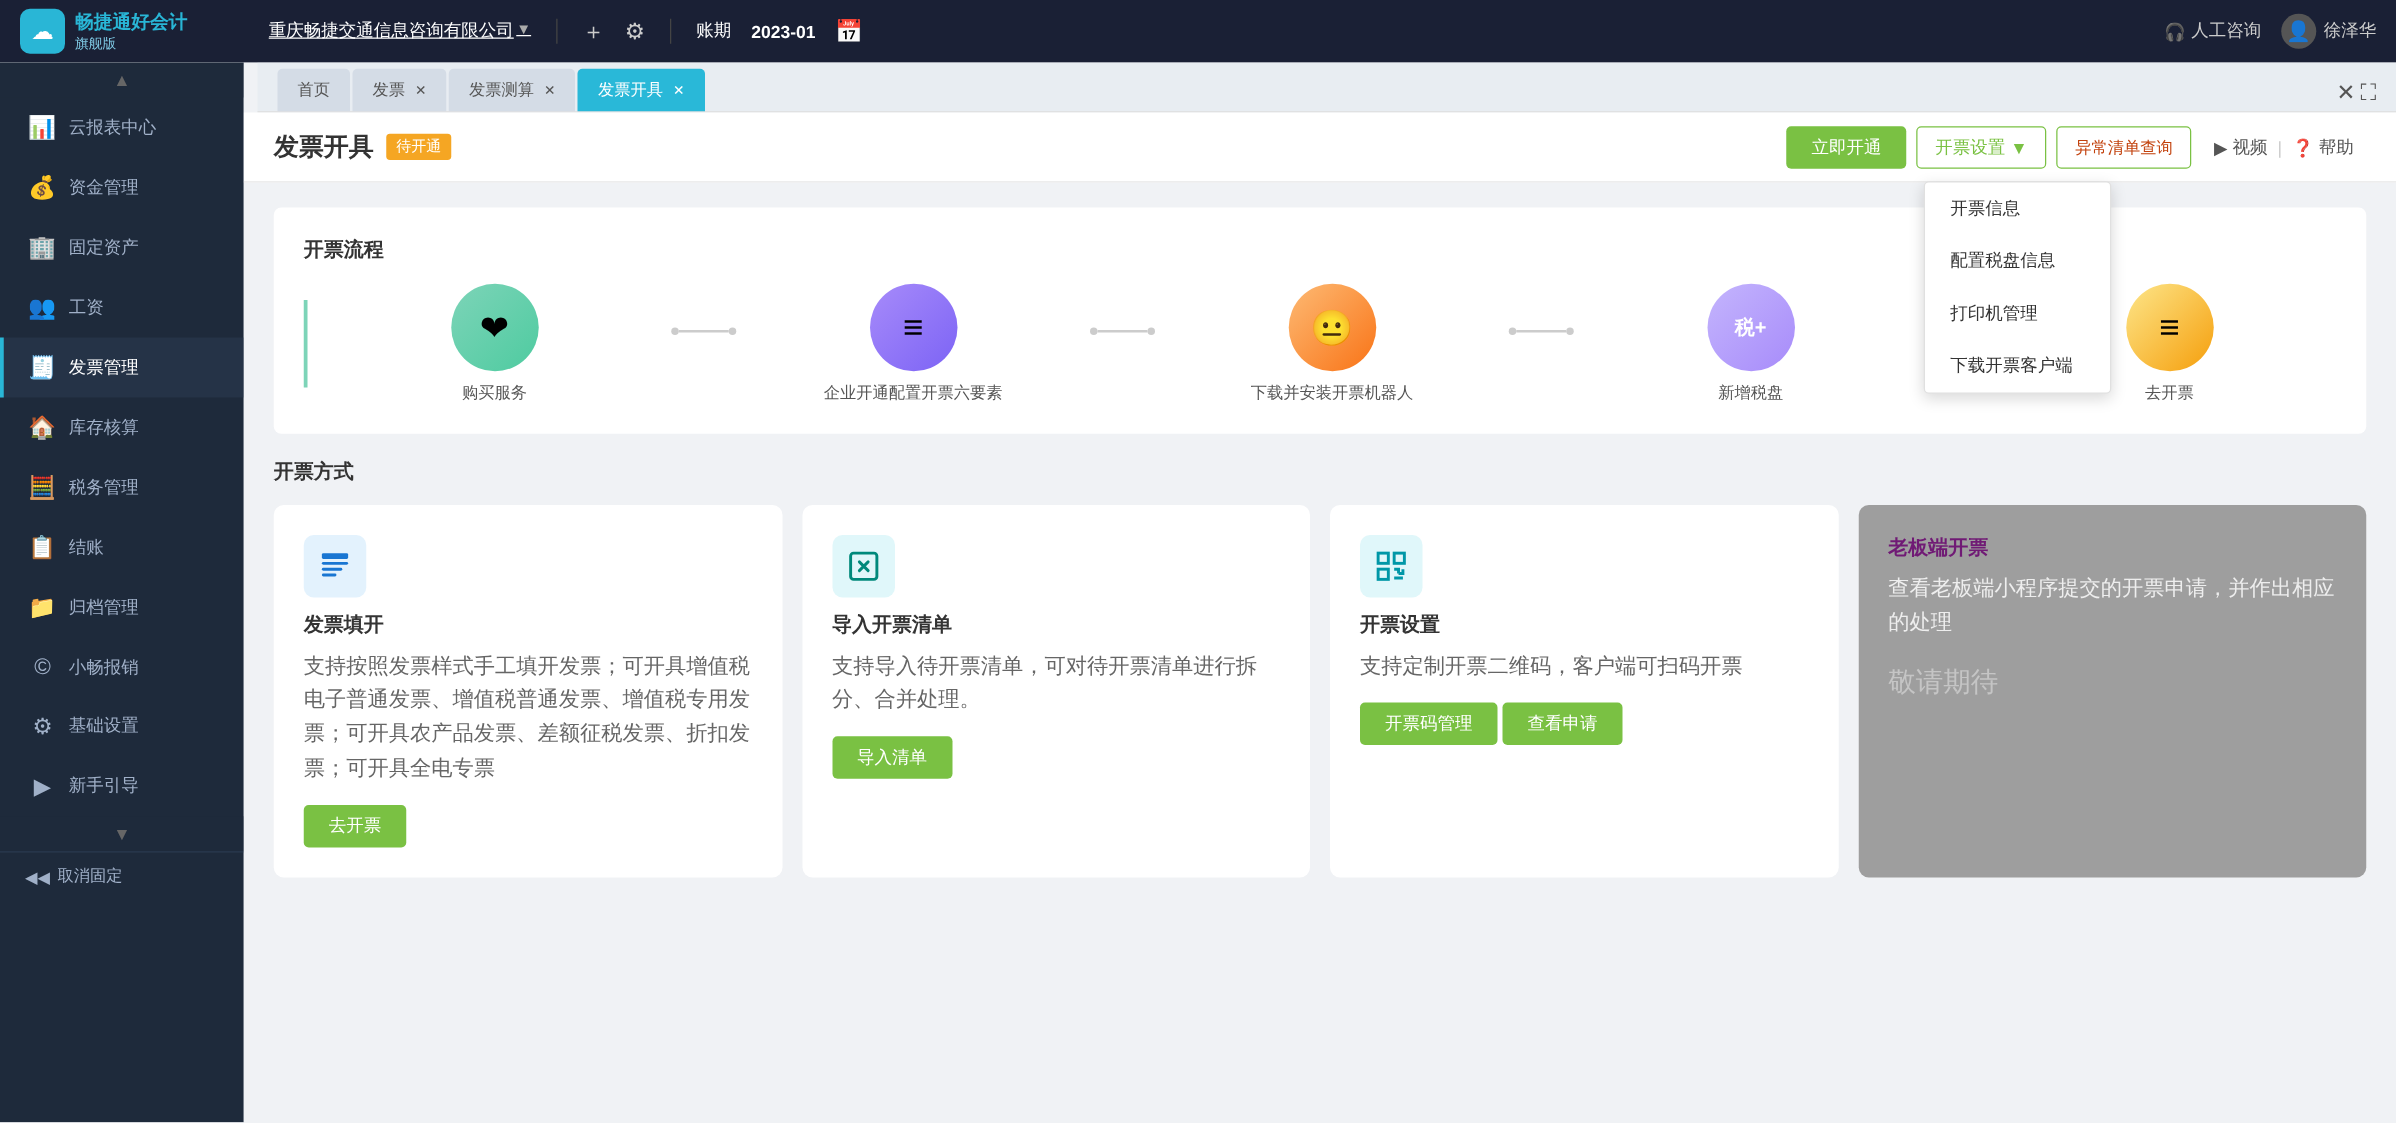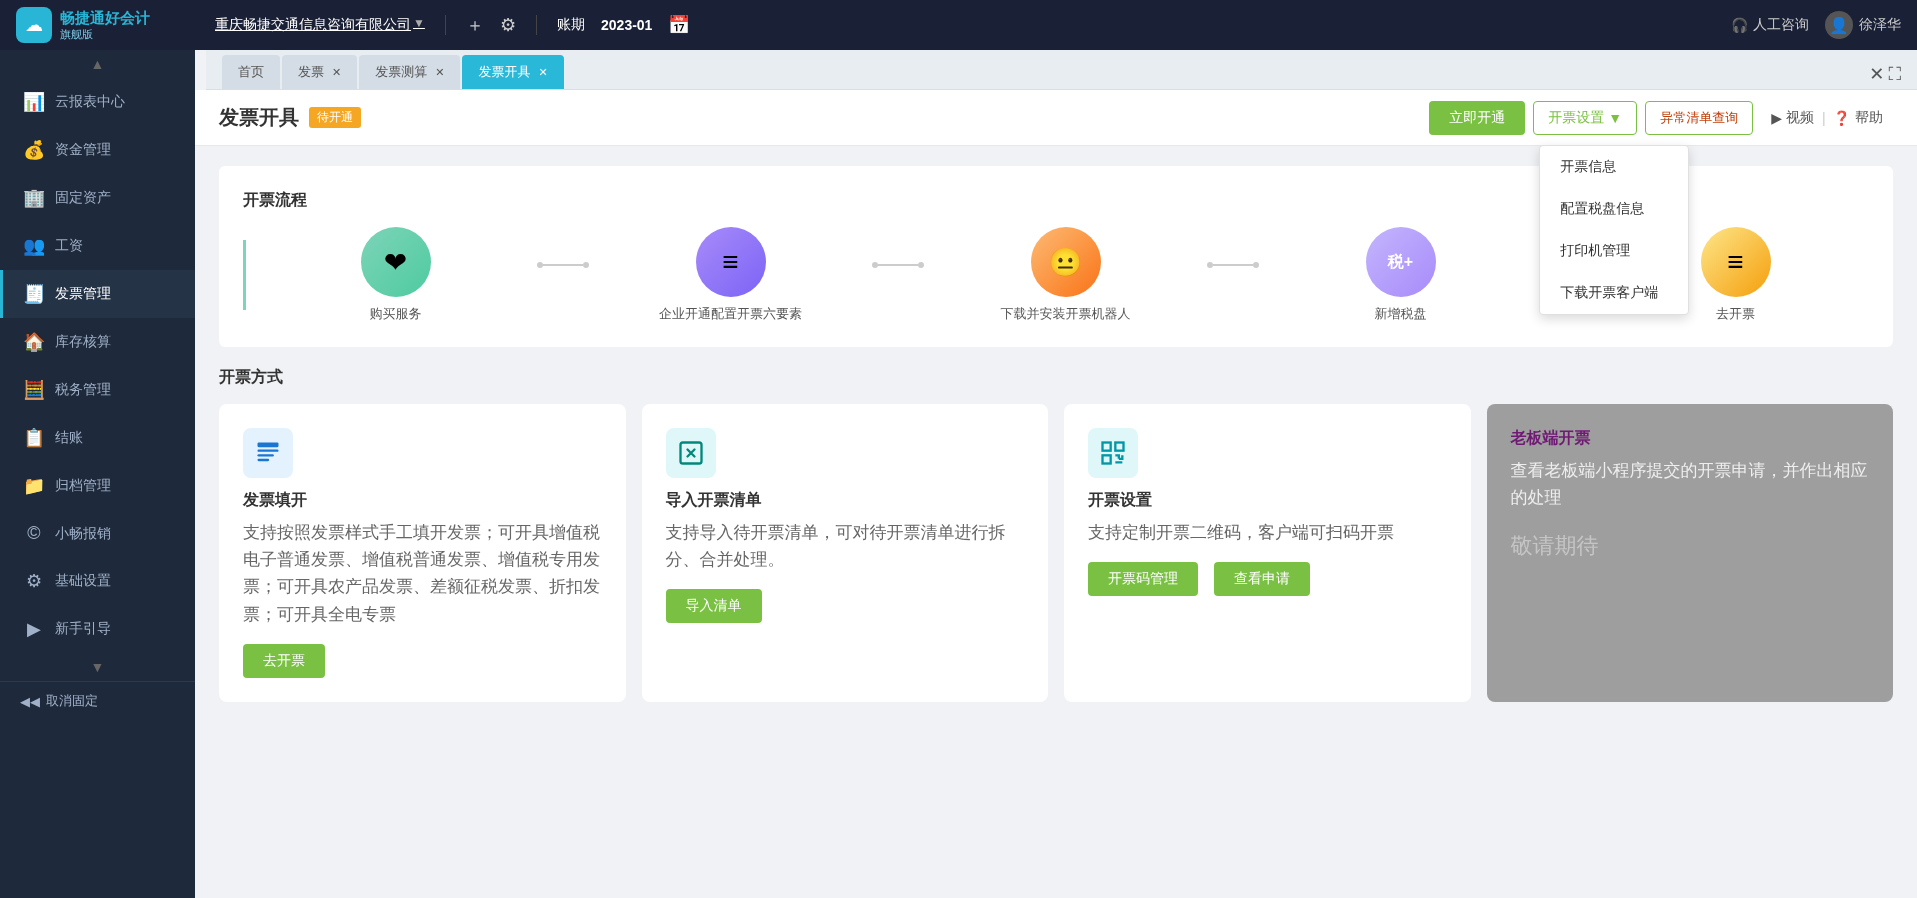--- a/index.html
+++ b/index.html
@@ -335,21 +335,21 @@
               <div class="method-icon cyan">
                 <svg width="28" height="28" viewBox="0 0 24 24" fill="none" stroke="#0097a7" stroke-width="2">
                     <rect x="3" y="3" width="7" height="7"></rect>
                     <rect x="14" y="3" width="7" height="7"></rect>
                     <rect x="3" y="14" width="7" height="7"></rect>
                     <path d="M14 14h3v3M20 14v3h-3M14 20h6"></path>
                   </svg>
               </div>
               <div class="method-title">开票设置</div>
               <div class="method-desc">支持定制开票二维码，客户端可扫码开票</div>
-              <div style="display:flex; gap:16px; margin-top:16px;">
+              <div style="display:flex; gap:4px; margin-top:16px;">
                 <button class="btn-green">开票码管理</button>
                 <button class="btn-green">查看申请</button>
               </div>
             </div>
 
             <div class="method-card disabled">
               <div class="method-title" style="color:#701a75; margin-bottom:8px;">老板端开票</div>
               <div class="method-desc" style="color:#eee;">查看老板端小程序提交的开票申请，并作出相应的处理</div>
               <div class="disabled-watermark">敬请期待</div>
             </div>

